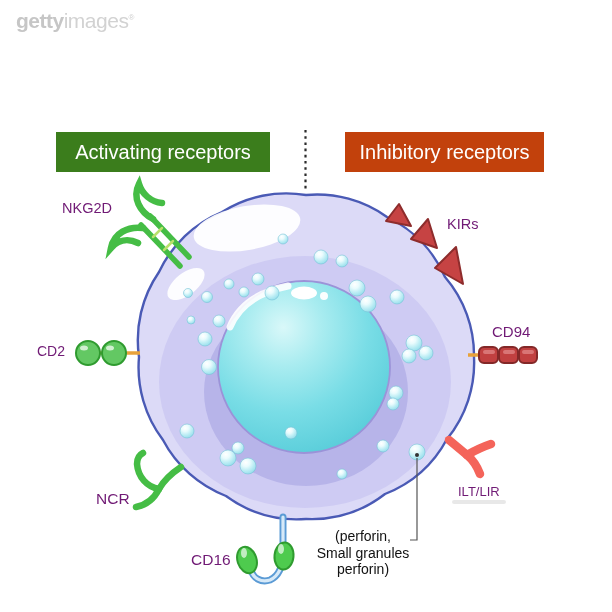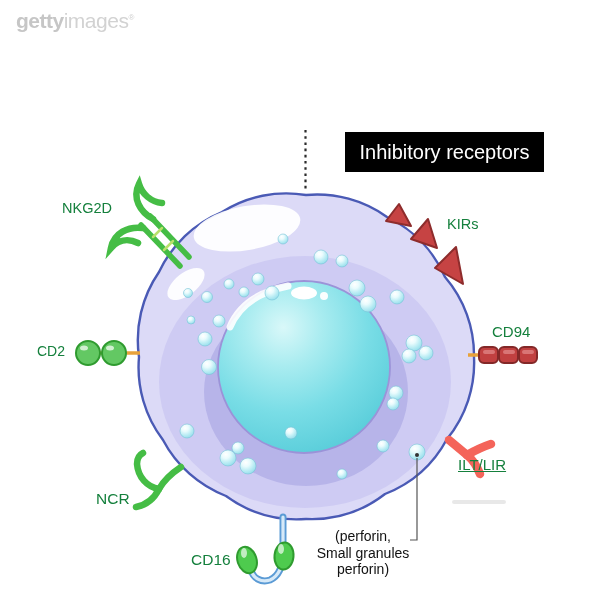--- a/index.html
+++ b/index.html
@@ -14,30 +14,30 @@
   .wm-reg{font-size:8px;color:#cfcfcf;vertical-align:super;}
 
   .title{position:absolute;left:0;top:41px;width:612px;text-align:center;
          font-size:35px;color:#111;letter-spacing:0;}
   .subtitle{position:absolute;left:0;top:73px;width:612px;text-align:center;
             font-size:18px;color:#111;}
 
   .banner{position:absolute;top:132px;height:40px;line-height:40px;text-align:center;
           color:#fff;font-size:20px;}
   .banner-activating{left:56px;width:214px;background:#3b7d1c;}
-  .banner-inhibitory{left:345px;width:199px;background:#000000;}
-
-  .rlabel{position:absolute;font-size:14.5px;color:#15803d;white-space:nowrap;}
+  .banner-inhibitory{left:345px;width:199px;background:#c2410c;}
+
+  .rlabel{position:absolute;font-size:14.5px;color:#701a75;white-space:nowrap;}
   .lbl-nkg2d{left:62px;top:200px;}
   .lbl-kirs{left:447px;top:216px;}
   .lbl-cd2{left:37px;top:343px;font-size:14px;}
   .lbl-cd94{left:492px;top:323px;font-size:15px;}
   .lbl-ncr{left:96px;top:490px;font-size:15.5px;}
   .lbl-cd16{left:191px;top:551px;font-size:15.5px;}
-  .lbl-iltlir{left:458px;top:456px;font-size:15px;text-decoration:underline;}
+  .lbl-iltlir{left:458px;top:484px;font-size:13px;}
 
   .granule-note{position:absolute;left:298px;top:528px;width:130px;text-align:center;
                 font-size:14px;line-height:16.5px;color:#111;}
 
   .faint-credit{position:absolute;left:452px;top:500px;width:54px;height:4px;
                 background:#d9d9d9;opacity:.6;border-radius:2px;}
 </style>
 </head>
 <body>
 
@@ -170,20 +170,21 @@
       <circle cx="417" cy="455" r="2" fill="#333"></circle>
       <path d="M417,458 L417,540 L410,540" fill="none" stroke="#555" stroke-width="1.2"></path>
     </g>
   </svg>
 
   <div class="watermark">
     <span class="wm-bold">getty</span><span class="wm-light">images</span><span class="wm-reg">®</span>
   </div>
 
 
+  <div class="banner banner-activating">Activating receptors</div>
   <div class="banner banner-inhibitory">Inhibitory receptors</div>
 
   <div class="rlabel lbl-nkg2d">NKG2D</div>
   <div class="rlabel lbl-kirs">KIRs</div>
   <div class="rlabel lbl-cd2">CD2</div>
   <div class="rlabel lbl-cd94">CD94</div>
   <div class="rlabel lbl-ncr">NCR</div>
   <div class="rlabel lbl-cd16">CD16</div>
   <div class="rlabel lbl-iltlir">ILT/LIR</div>
 

